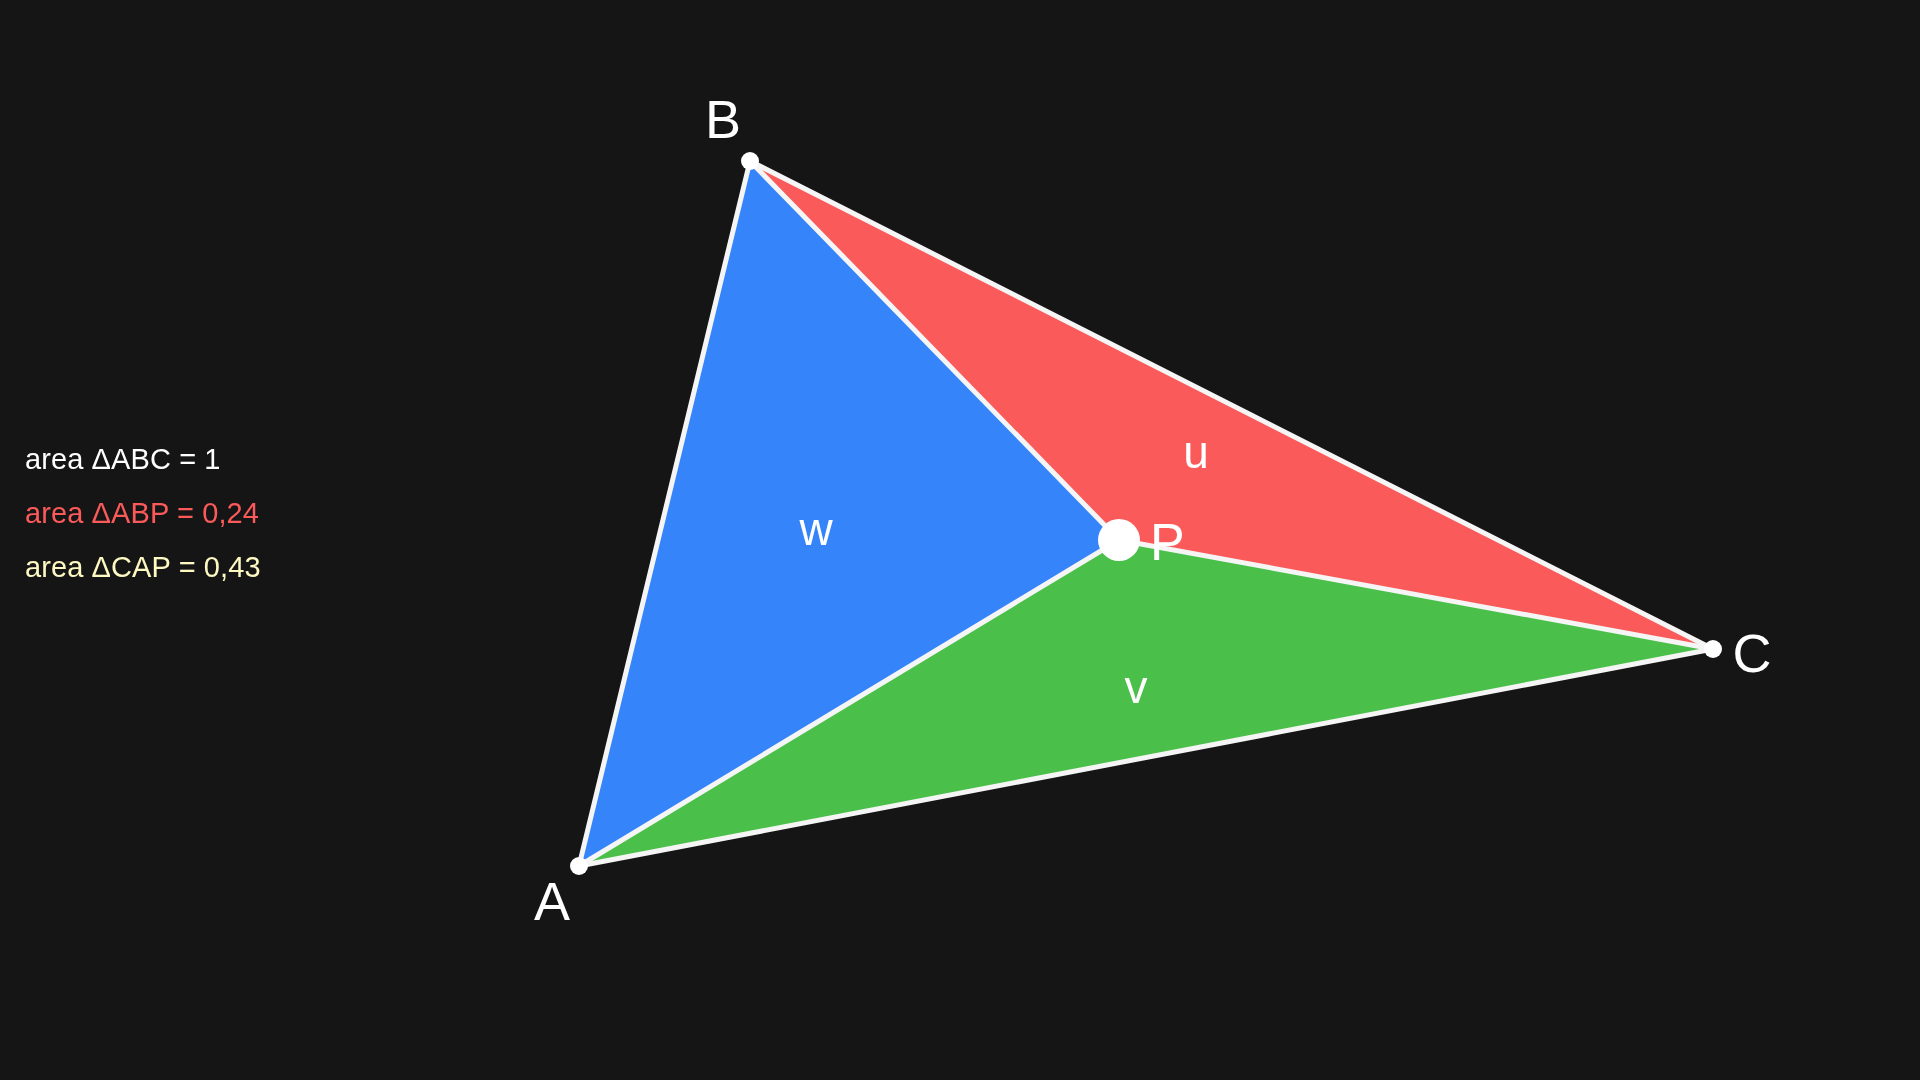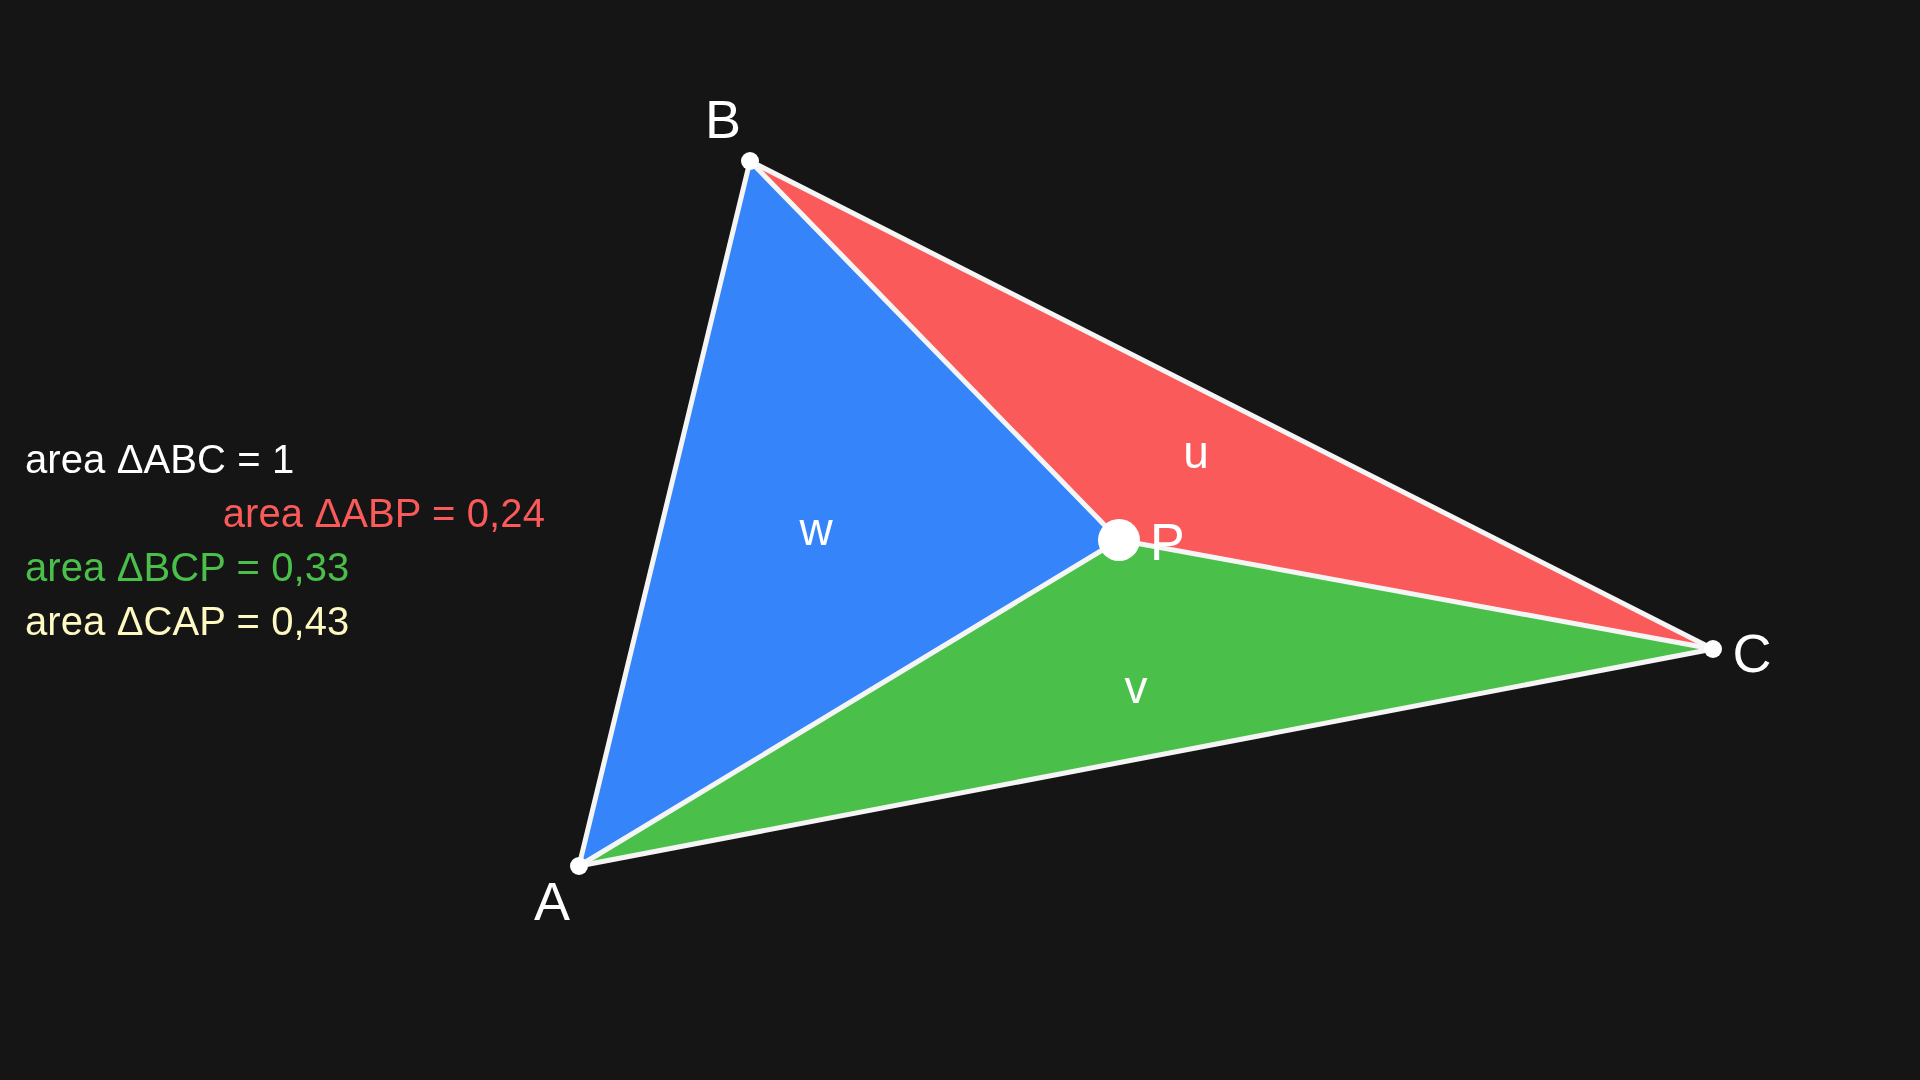--- a/index.html
+++ b/index.html
@@ -29,21 +29,21 @@
     width: 1920px;
     height: 1080px;
   }
   .legend {
     position: absolute;
     left: 25px;
     top: 432px;
     width: 520px;
   }
   .legend-line {
-    font-size: 40px;
+    font-size: 29px;
     line-height: 54px;
     white-space: pre;
     letter-spacing: 0.1px;
   }
   .vlabel {
     font-size: 54px;
     fill: #ffffff;
     font-family: "Liberation Sans", sans-serif;
   }
   .rlabel {
@@ -85,18 +85,17 @@
 
     <text id="lbl-a" class="vlabel" text-anchor="middle" x="552" y="920" fill="#ffffff">A</text>
     <text id="lbl-b" class="vlabel" text-anchor="middle" x="723" y="138" fill="#ffffff">B</text>
     <text id="lbl-c" class="vlabel" text-anchor="middle" x="1752" y="672" fill="#ffffff">C</text>
     <text id="lbl-p" class="plabel" text-anchor="start" x="1150" y="560" fill="#ffffff">P</text>
 
   </svg>
 
   <div class="legend">
     <div class="legend-line" style="color: rgb(255, 255, 255);">area ΔABC = 1</div>
-    <div class="legend-line" style="color: rgb(250, 90, 90); text-align: right;">area ΔABP = 0,24</div>
-    <div class="legend-line" style="color: rgb(74, 192, 74);">area ΔBCP = 0,33</div>
+    <div class="legend-line" style="color: rgb(250, 90, 90);">area ΔABP = 0,24</div>
     <div class="legend-line" style="color: #fef9c3;">area ΔCAP = 0,43</div>
   </div>
 
 </div>
 
 </body></html>

